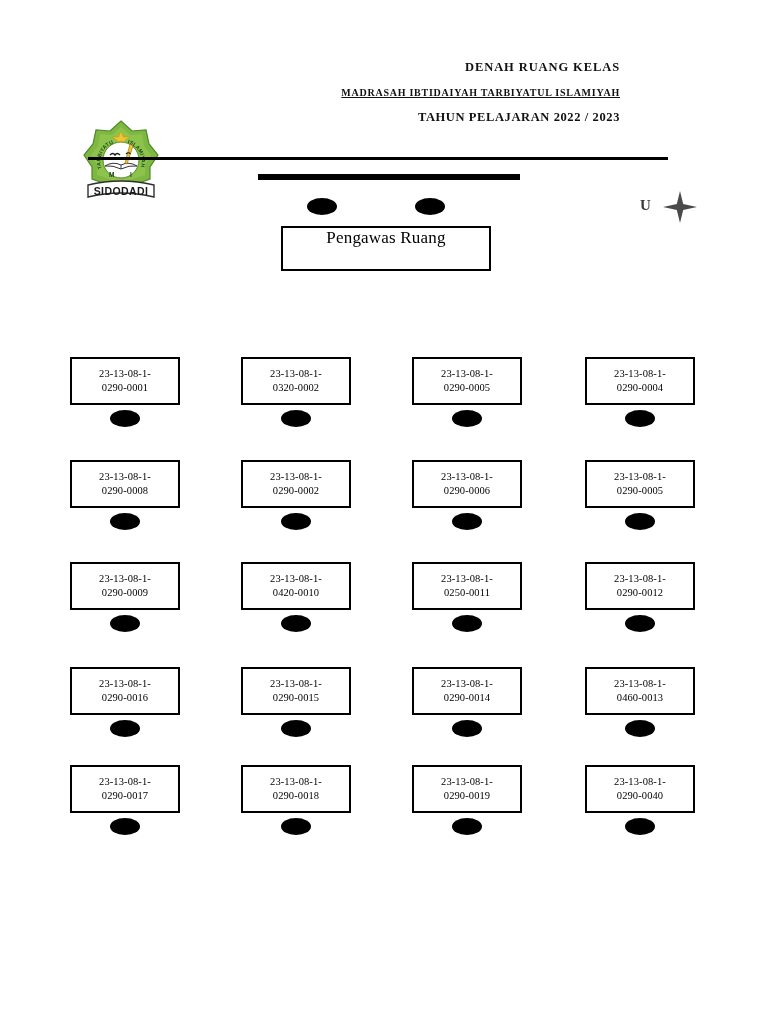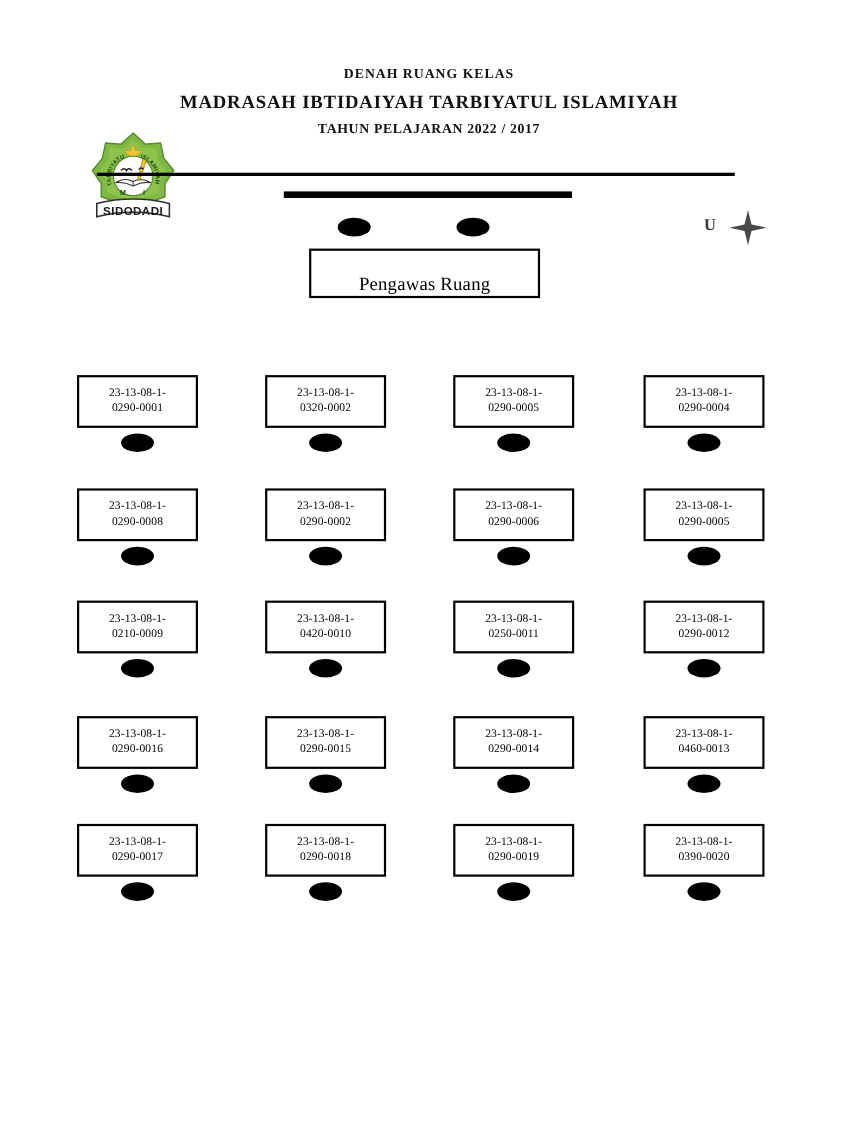--- a/index.html
+++ b/index.html
@@ -31,32 +31,32 @@
     top: 55px;
     width: 768px;
     height: 110px;
   }
 
   #title-stack {
     position: absolute;
     left: 160px;
     top: 0;
     width: 460px;
-    text-align: center;
+    text-align: right;
   }
   .title-line {
     font-family: "Liberation Serif", "DejaVu Serif", serif;
     font-weight: bold;
     font-size: 12.5px;
     letter-spacing: 0.9px;
     line-height: 25px;
     white-space: nowrap;
     color: #111111;
   }
-  .title-line.l3 { font-size: 17px; letter-spacing: 0.75px; }
+  .title-line.l3 { font-size: 10px; letter-spacing: 0.75px; text-decoration: underline; }
   .title-line.l4 { font-size: 12.5px; letter-spacing: 0.6px; }
 
   
   #logo {
     position: absolute;
     left: 80px;
     top: 62px;
     width: 82px;
     height: 86px;
   }
@@ -127,21 +127,21 @@
 
   #proctor-box {
     position: absolute;
     left: 0px;
     top: 28px;
     width: 206px;
     height: 41px;
     border: 2px solid #000000;
     background: #ffffff;
     display: flex;
-    align-items: flex-end;
+    align-items: flex-start;
     justify-content: center;
   }
   #proctor-label {
     font-family: "Liberation Serif", "DejaVu Serif", serif;
     font-size: 17px;
     color: #000000;
     letter-spacing: 0.2px;
   }
 
   
@@ -153,21 +153,21 @@
     height: 1024px;
   }
   .seat-row {
     position: absolute;
     left: 0;
     width: 768px;
     height: 72px;
   }
   .seat {
     position: absolute;
-    top: 0;
+    top: 16px;
     width: 87px;
     height: 72px;
   }
   .seat-desk {
     position: absolute;
     left: 0;
     top: 0;
     width: 110px;
     height: 48px;
     box-sizing: border-box;
@@ -249,21 +249,21 @@
         <text x="50" y="60" font-family="Liberation Sans, sans-serif" font-size="6.5" font-weight="bold" fill="#17481A">I</text>
 
         <path d="M8 68 q33 -8 66 0 l0 12 q-33 -8 -66 0 Z" fill="#FFFFFF" stroke="#2F2F2F" stroke-width="1.4"></path>
         <text x="41" y="78" text-anchor="middle" font-family="Liberation Sans, sans-serif" font-size="10.5" font-weight="bold" fill="#1A1A1A" letter-spacing="0.4">SIDODADI</text>
       </svg>
     </div>
 
     <div id="title-stack">
       <div class="title-line l1">DENAH RUANG KELAS</div>
       <div class="title-line l3">MADRASAH IBTIDAIYAH TARBIYATUL ISLAMIYAH</div>
-      <div class="title-line l4">TAHUN PELAJARAN 2022 / 2017</div>
+      <div class="title-line l4">TAHUN PELAJARAN 2022 / 2023</div>
     </div>
   </div>
 
   <div id="header-rule"></div>
   <div id="board-bar"></div>
 
   <div id="compass">
     <div id="compass-letter">U</div>
     <div id="compass-star">
       <svg viewBox="0 0 36 34" width="36" height="34" xmlns="http://www.w3.org/2000/svg">
@@ -338,21 +338,21 @@
             <div class="seat-code-line">23-13-08-1-</div>
             <div class="seat-code-line">0290-0005</div>
           </div>
           <div class="seat-chair"></div>
         </div>
       </div>
       <div class="seat-row" style="top: 546px;">
         <div class="seat" style="left: 70px;">
           <div class="seat-desk">
             <div class="seat-code-line">23-13-08-1-</div>
-            <div class="seat-code-line">0210-0009</div>
+            <div class="seat-code-line">0290-0009</div>
           </div>
           <div class="seat-chair"></div>
         </div>
         <div class="seat" style="left: 241px;">
           <div class="seat-desk">
             <div class="seat-code-line">23-13-08-1-</div>
             <div class="seat-code-line">0420-0010</div>
           </div>
           <div class="seat-chair"></div>
         </div>
@@ -419,20 +419,20 @@
         <div class="seat" style="left: 412px;">
           <div class="seat-desk">
             <div class="seat-code-line">23-13-08-1-</div>
             <div class="seat-code-line">0290-0019</div>
           </div>
           <div class="seat-chair"></div>
         </div>
         <div class="seat" style="left: 585px;">
           <div class="seat-desk">
             <div class="seat-code-line">23-13-08-1-</div>
-            <div class="seat-code-line">0390-0020</div>
+            <div class="seat-code-line">0290-0040</div>
           </div>
           <div class="seat-chair"></div>
         </div>
       </div>
     </div>
 
 </div>
 
 </body></html>

